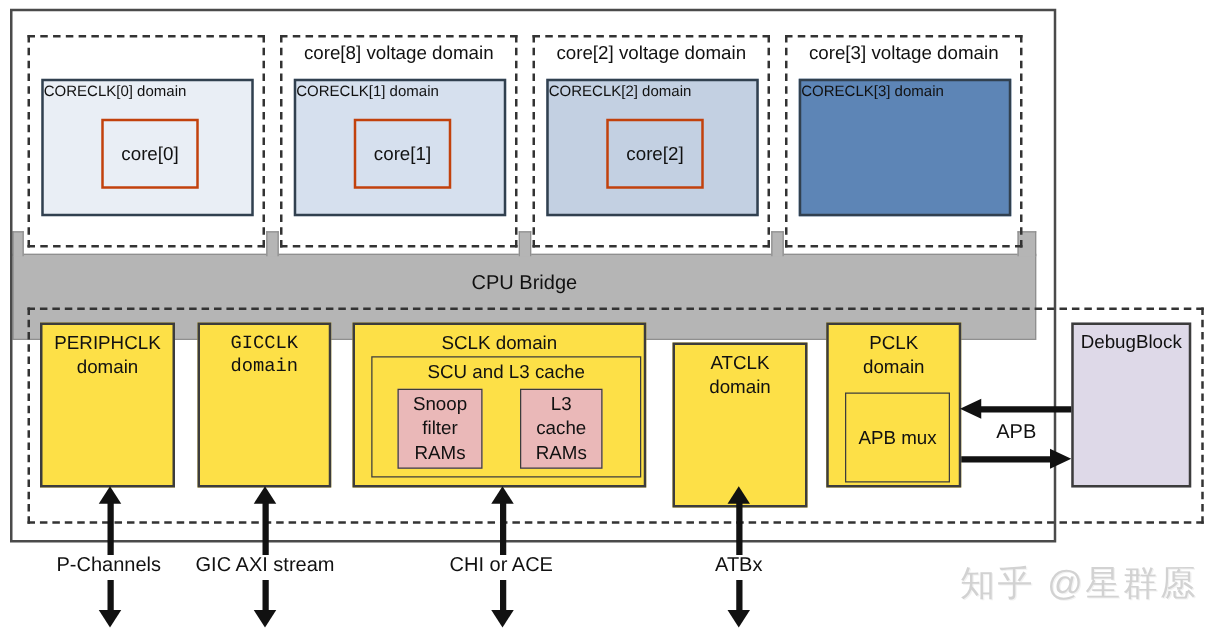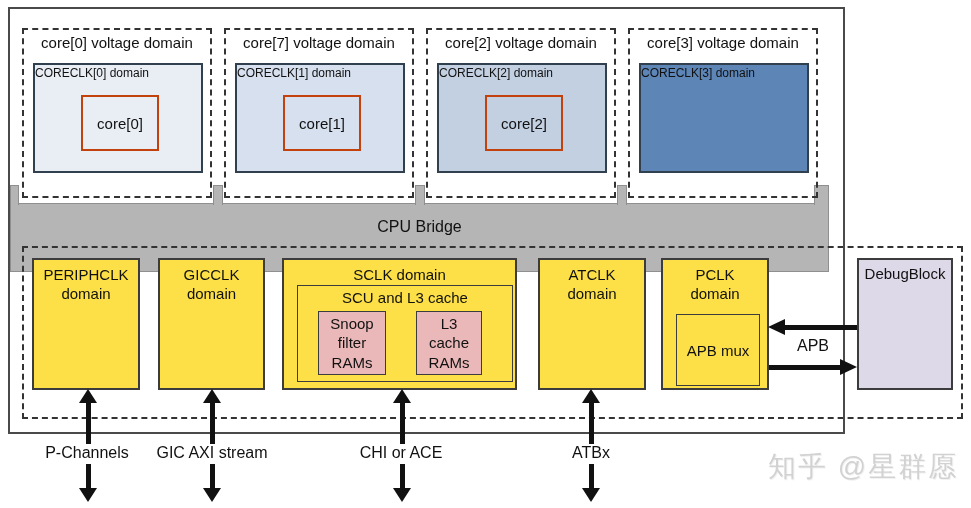--- a/index.html
+++ b/index.html
@@ -71,28 +71,27 @@
   <div class="abs bridge-tab" style="left:415px;width:10px;"></div>
   <div class="abs bridge-tab" style="left:617px;width:10px;"></div>
   <div class="abs bridge-tab" style="left:814px;width:15px;"></div>
   <div class="abs bridge-label">CPU Bridge</div>
 
   <div class="abs dsu-dashed"></div>
 
   <div class="abs outer-box"></div>
 
   <div class="abs vdomain" style="left:22px;">
-    <div class="abs vdomain-title">core[0] voltage domain</div>
     <div class="abs coreclk" style="background: rgb(233, 238, 245);">
       <div class="abs coreclk-title">CORECLK[0] domain</div>
       <div class="abs corebox" style="background: rgb(233, 238, 245);">core[0]</div>
     </div>
   </div>
   <div class="abs vdomain" style="left:224px;">
-    <div class="abs vdomain-title">core[7] voltage domain</div>
+    <div class="abs vdomain-title">core[8] voltage domain</div>
     <div class="abs coreclk" style="background: rgb(214, 224, 238);">
       <div class="abs coreclk-title">CORECLK[1] domain</div>
       <div class="abs corebox" style="background: rgb(214, 224, 238);">core[1]</div>
     </div>
   </div>
   <div class="abs vdomain" style="left:426px;">
     <div class="abs vdomain-title">core[2] voltage domain</div>
     <div class="abs coreclk" style="background: rgb(195, 208, 226);">
       <div class="abs coreclk-title">CORECLK[2] domain</div>
       <div class="abs corebox" style="background: rgb(195, 208, 226);">core[2]</div>
@@ -103,42 +102,42 @@
     <div class="abs coreclk" style="background: rgb(93, 133, 182);">
       <div class="abs coreclk-title">CORECLK[3] domain</div>
     </div>
   </div>
 
   <div class="abs clkbox" style="left:32px;width:108px;">
     <div class="abs clklbl w-wide">
         <span>PERIPHCLK domain</span>
       </div>
   </div>
-  <div class="abs clkbox" style="left:158px;width:107px;">
+  <div class="abs clkbox" style="left:158px;width:107px;font-family:Liberation Mono, monospace;">
     <div class="abs clklbl w-narrow">
         <span>GICCLK domain</span>
       </div>
   </div>
   <div class="abs clkbox" style="left:282px;width:235px;">
     <div class="abs clklbl">
         <span>SCLK domain</span>
       </div>
     <div class="abs scu-box">
       <div class="abs clklbl" style="top:3px;">
           <span>SCU and L3 cache</span>
         </div>
       <div class="abs ram" style="left:20px;width:68px;">
         <span>Snoop filter RAMs</span>
       </div>
       <div class="abs ram" style="left:118px;width:66px;">
         <span>L3 cache RAMs</span>
       </div>
     </div>
   </div>
-  <div class="abs clkbox" style="left:538px;width:108px;">
+  <div class="abs clkbox" style="left:538px;width:108px;margin-top:16px;">
     <div class="abs clklbl w-narrow">
         <span>ATCLK domain</span>
       </div>
   </div>
   <div class="abs clkbox" style="left:661px;width:108px;">
     <div class="abs clklbl w-narrow">
         <span>PCLK domain</span>
       </div>
     <div class="abs apbmux">APB mux</div>
   </div>

